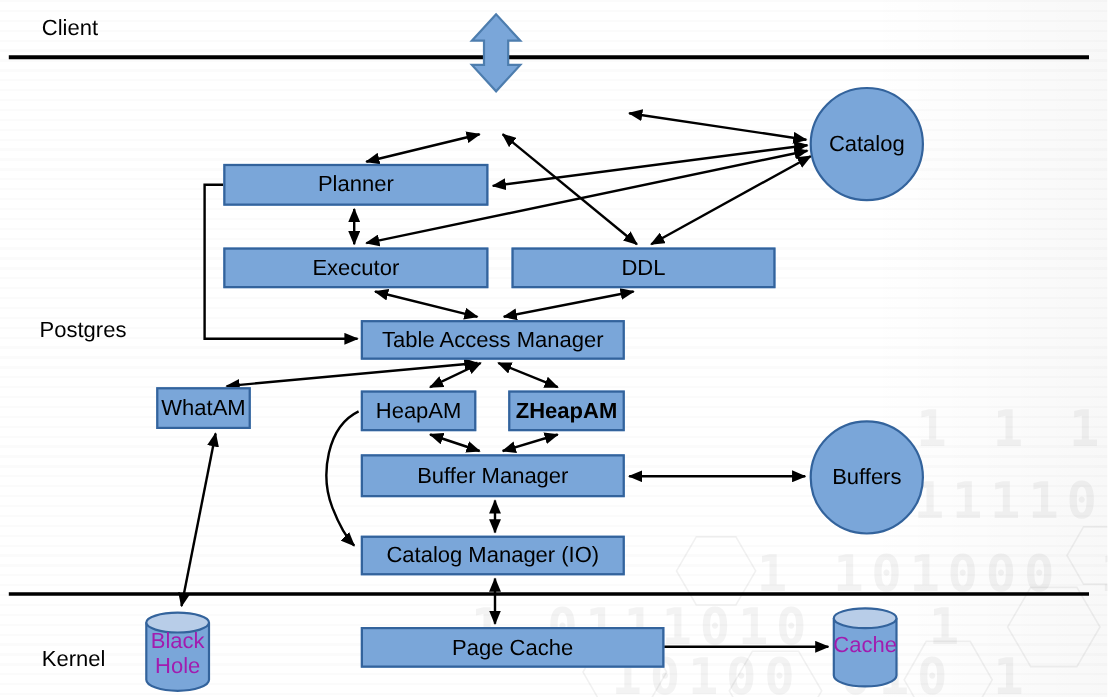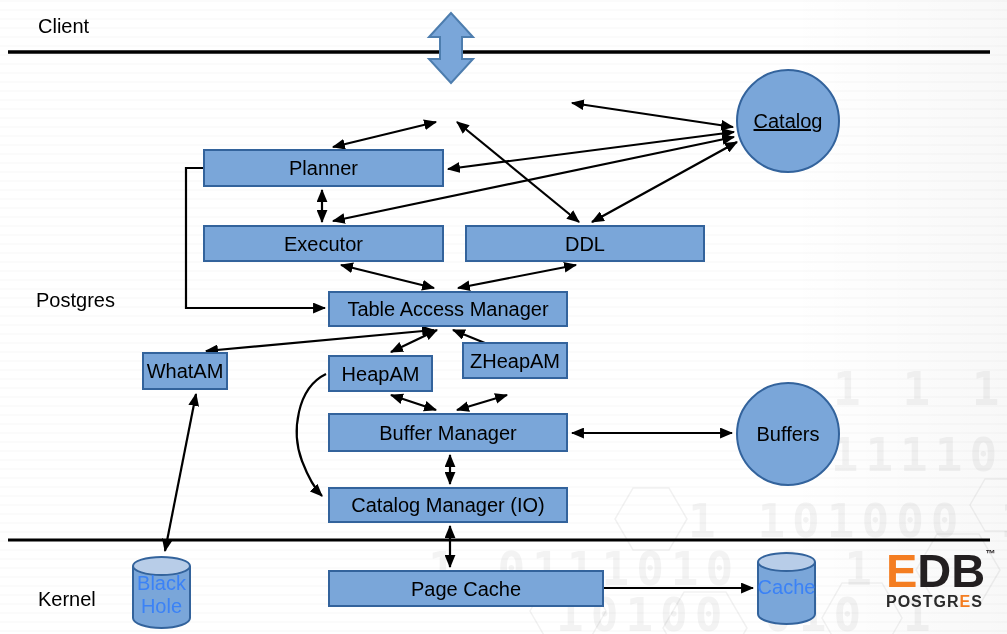--- a/index.html
+++ b/index.html
@@ -15,21 +15,21 @@
   .binary-row{position:absolute;z-index:0;font-family:"DejaVu Sans Mono",monospace;
     font-weight:700;font-size:46px;letter-spacing:7px;color:rgba(90,90,90,0.07);white-space:nowrap;}
   
   svg.layer{position:absolute;left:0;top:0;z-index:2;}
   svg.decor{z-index:1;}
   .lane-label{position:absolute;z-index:3;font-size:20px;color:#000;}
   .node{position:absolute;z-index:3;background:#7aa6d9;border:2px solid #33639c;
     box-sizing:border-box;display:flex;align-items:center;justify-content:center;
     font-size:20px;color:#000;text-align:center;line-height:1.1;}
   .circle{border-radius:50%;}
-  .cyl-label{position:absolute;z-index:3;font-size:20px;color:#3b82f6;text-align:center;line-height:1.15;}
+  .cyl-label{position:absolute;z-index:3;font-size:20px;color:#a21caf;text-align:center;line-height:1.15;}
   
   .edb-logo{position:absolute;left:886px;top:549px;z-index:3;width:120px;text-align:left;}
   .edb-brand{font-size:47px;font-weight:800;line-height:0.92;letter-spacing:0;color:#231f20;white-space:nowrap;}
   .edb-e{color:#f47d21;}
   .edb-tm{font-size:10px;font-weight:700;vertical-align:top;color:#231f20;}
   .edb-sub{font-size:16px;font-weight:700;color:#2b2b2b;letter-spacing:1px;margin-top:1px;white-space:nowrap;}
   .edb-sub-e{color:#f47d21;}
 </style>
 </head>
 <body>
@@ -105,29 +105,25 @@
   <div class="lane-label" style="left:38px;top:15px;">Client</div>
   <div class="lane-label" style="left:36px;top:289px;">Postgres</div>
   <div class="lane-label" style="left:38px;top:588px;">Kernel</div>
 
   <div class="node" style="left:203px;top:149px;width:241px;height:38px;">Planner</div>
   <div class="node" style="left:203px;top:225px;width:241px;height:37px;">Executor</div>
   <div class="node" style="left:465px;top:225px;width:240px;height:37px;">DDL</div>
   <div class="node" style="left:328px;top:291px;width:240px;height:36px;">Table Access Manager</div>
   <div class="node" style="left:142px;top:352px;width:86px;height:38px;">WhatAM</div>
   <div class="node" style="left:328px;top:355px;width:105px;height:37px;">HeapAM</div>
-  <div class="node" style="left:462px;top:342px;width:106px;height:37px;">ZHeapAM</div>
+  <div class="node" style="left:462px;top:355px;width:106px;height:37px;font-weight:bold;">ZHeapAM</div>
   <div class="node" style="left:328px;top:413px;width:240px;height:39px;">Buffer Manager</div>
   <div class="node" style="left:328px;top:487px;width:240px;height:36px;">Catalog Manager (IO)</div>
   <div class="node" style="left:328px;top:570px;width:276px;height:37px;">Page Cache</div>
 
-  <div class="node circle" style="left:736px;top:69px;width:104px;height:104px;text-decoration:underline;">Catalog</div>
+  <div class="node circle" style="left:736px;top:79px;width:104px;height:104px;">Catalog</div>
   <div class="node circle" style="left:736px;top:382px;width:104px;height:104px;">Buffers</div>
 
   <div class="cyl-label" style="left:114px;top:572px;width:95px;">Black Hole</div>
   <div class="cyl-label" style="left:757px;top:576px;width:59px;">Cache</div>
 
-  <div class="edb-logo">
-    <div class="edb-brand"><span class="edb-e">E</span><span>DB</span><span class="edb-tm">™</span></div>
-    <div class="edb-sub"><span>POSTGR</span><span class="edb-sub-e">E</span><span>S</span></div>
-  </div>
 
 </div>
 
 </body></html>

